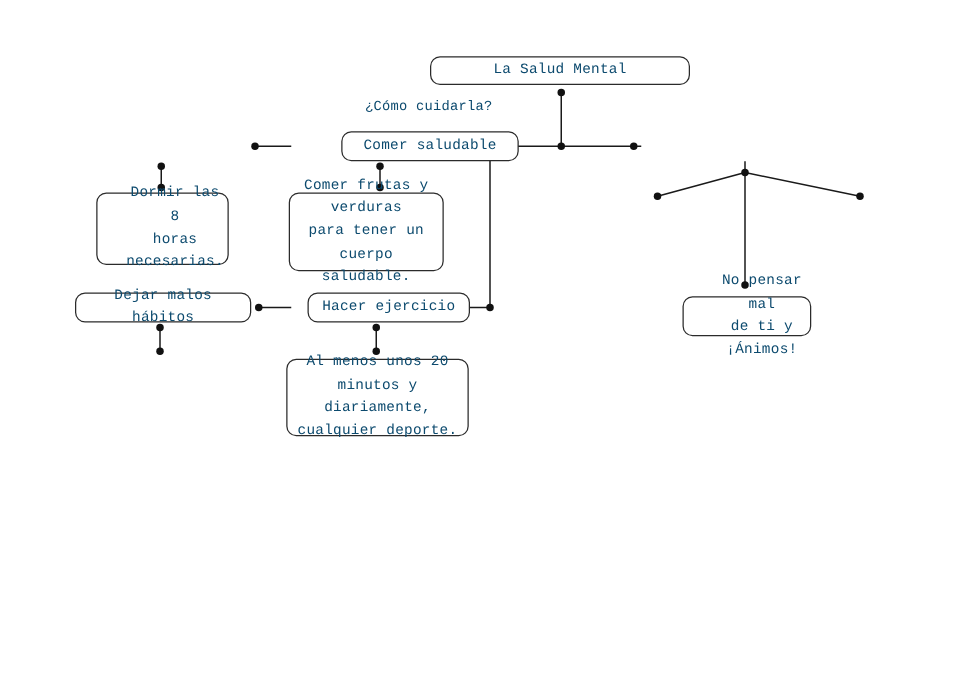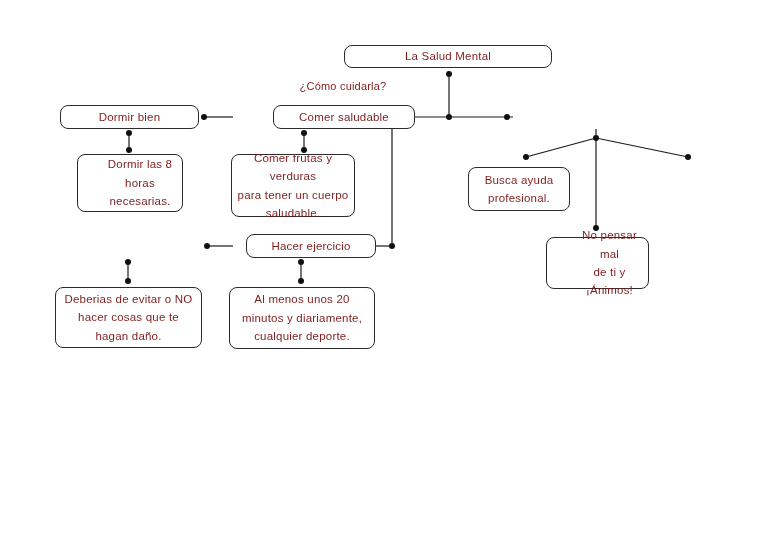--- a/index.html
+++ b/index.html
@@ -5,22 +5,22 @@
   html, body {
     margin: 0;
     padding: 0;
     background: #ffffff;
   }
   .canvas {
     position: relative;
     width: 768px;
     height: 543px;
     background: #ffffff;
-    font-family: Liberation Sans, sans-serif;
-    color: #7f1d1d;
+    font-family: Liberation Mono, monospace;
+    color: #0c4a6e;
     overflow: hidden;
   }
   .connectors {
     position: absolute;
     left: 0;
     top: 0;
     width: 768px;
     height: 543px;
     pointer-events: none;
   }
@@ -99,43 +99,38 @@
       <circle cx="526" cy="157" r="3"></circle>
       <circle cx="688" cy="157" r="3"></circle>
       <circle cx="596" cy="228" r="3"></circle>
     </g>
   </svg>
 
   <div class="node" style="left:344px; top:45px; width:208px; height:23px;">La Salud Mental</div>
 
   <div class="floating-label" style="left:278px; top:80px; width:130px;">¿Cómo cuidarla?</div>
 
-  <div class="node" style="left:60px; top:105px; width:139px; height:24px;">Dormir bien</div>
 
   <div class="node" style="left:233px; top:105px; width:142px; height:24px;margin-left:40px;">Comer saludable</div>
 
 
   <div class="node" style="left:77px; top:154px; width:106px; height:58px;padding-left:24px;">Dormir las 8
 horas necesarias.</div>
 
   <div class="node" style="left:231px; top:154px; width:124px; height:63px;">Comer frutas y verduras
 para tener un cuerpo
 saludable.</div>
 
-  <div class="node" style="left:468px; top:167px; width:102px; height:44px;">Busca ayuda
-profesional.</div>
 
 
-  <div class="node" style="left:546px; top:237px; width:103px; height:52px;padding-left:28px;">No pensar mal
+  <div class="node" style="left:546px; top:237px; width:103px; height:32px;padding-left:28px;">No pensar mal
 de ti y ¡Ánimos!</div>
 
+  <div class="node" style="left:60px; top:234px; width:141px; height:24px;">Dejar malos hábitos</div>
 
   <div class="node" style="left:246px; top:234px; width:130px; height:24px;">Hacer ejercicio</div>
 
-  <div class="node" style="left:55px; top:287px; width:147px; height:61px;">Deberias de evitar o NO
-hacer cosas que te
-hagan daño.</div>
 
   <div class="node" style="left:229px; top:287px; width:146px; height:62px;">Al menos unos 20
 minutos y diariamente,
 cualquier deporte.</div>
 
 </div>
 
 </body></html>

